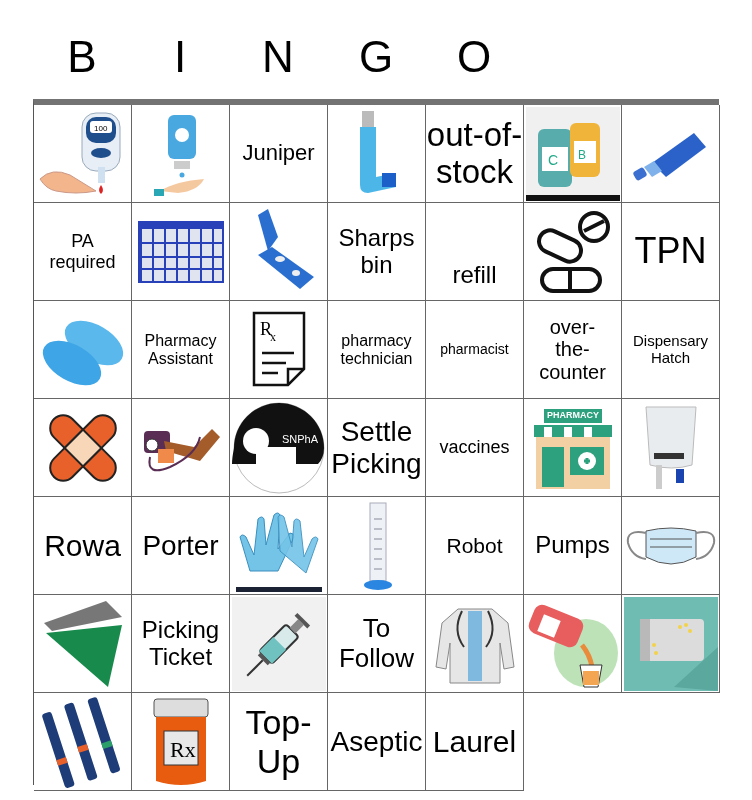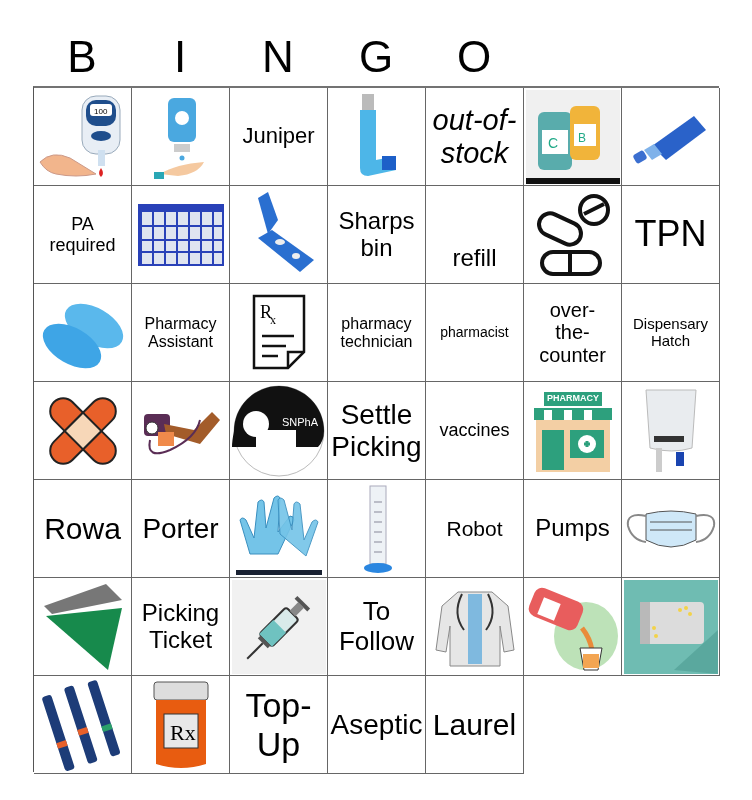--- a/index.html
+++ b/index.html
@@ -1,22 +1,22 @@
 <!DOCTYPE html>
 <html><head>
 <meta charset="utf-8">
 <style>
   html, body { margin:0; padding:0; background:#ffffff; }
   body { width:752px; height:800px; position:relative; overflow:hidden;
          font-family:"Liberation Sans", sans-serif; color:#000; }
   .header { position:absolute; top:34px; left:33px; width:490px; height:46px; display:flex; }
   .header span { width:98px; text-align:center; font-size:44px; line-height:46px; }
-  .grid { position:absolute; left:33px; top:86px; width:686px; height:686px;
+  .grid { position:absolute; left:33px; top:99px; width:686px; height:686px;
           display:grid; grid-template-columns:repeat(7, 98px); grid-template-rows:repeat(7, 98px);
-          border-top:2px solid #737373; border-left:1px solid #555; box-sizing:border-box; }
+          border-top:6px solid #737373; border-left:1px solid #555; box-sizing:border-box; }
   .cell { border-right:1.5px solid #666; border-bottom:1.5px solid #666; box-sizing:border-box;
           display:flex; align-items:center; justify-content:center; text-align:center;
           overflow:hidden; position:relative; }
   .cell .txt { line-height:1.12; }
   .cell svg { width:94px; height:94px; display:block; }
 </style>
 </head>
 <body>
 
 <div class="header">
@@ -54,21 +54,21 @@
       <div class="txt" style="font-size: 22px; white-space: pre-line;">Juniper</div>
     </div>
     <div class="cell">
       <svg viewBox="0 0 94 94" aria-label="inhaler">
         <rect x="32" y="4" width="12" height="18" fill="#bbb"></rect>
         <path d="M30 20 h16 v50 l20 -4 v14 l-28 6 q-8 0 -8 -8z" fill="#4db6e8"></path>
         <rect x="52" y="66" width="14" height="14" fill="#1d5fc8"></rect>
       </svg>
     </div>
     <div class="cell">
-      <div class="txt" style="font-size: 29px; white-space: pre-line; font-style: italic;">out-of-
+      <div class="txt" style="font-size: 33px; white-space: pre-line;">out-of-
 stock</div>
     </div>
     <div class="cell">
       <svg viewBox="0 0 94 94" aria-label="vitamins">
         <rect width="94" height="94" fill="#f0f0f0"></rect>
         <rect x="12" y="22" width="34" height="58" rx="6" fill="#3ea0a0" opacity=".85"></rect>
         <rect x="16" y="40" width="26" height="24" fill="#fff"></rect>
         <text x="22" y="58" font-size="14" fill="#2a8" font-family="Liberation Sans, sans-serif">C</text>
         <rect x="44" y="16" width="30" height="54" rx="6" fill="#f1b43a"></rect>
         <rect x="48" y="34" width="22" height="22" fill="#fff"></rect>

